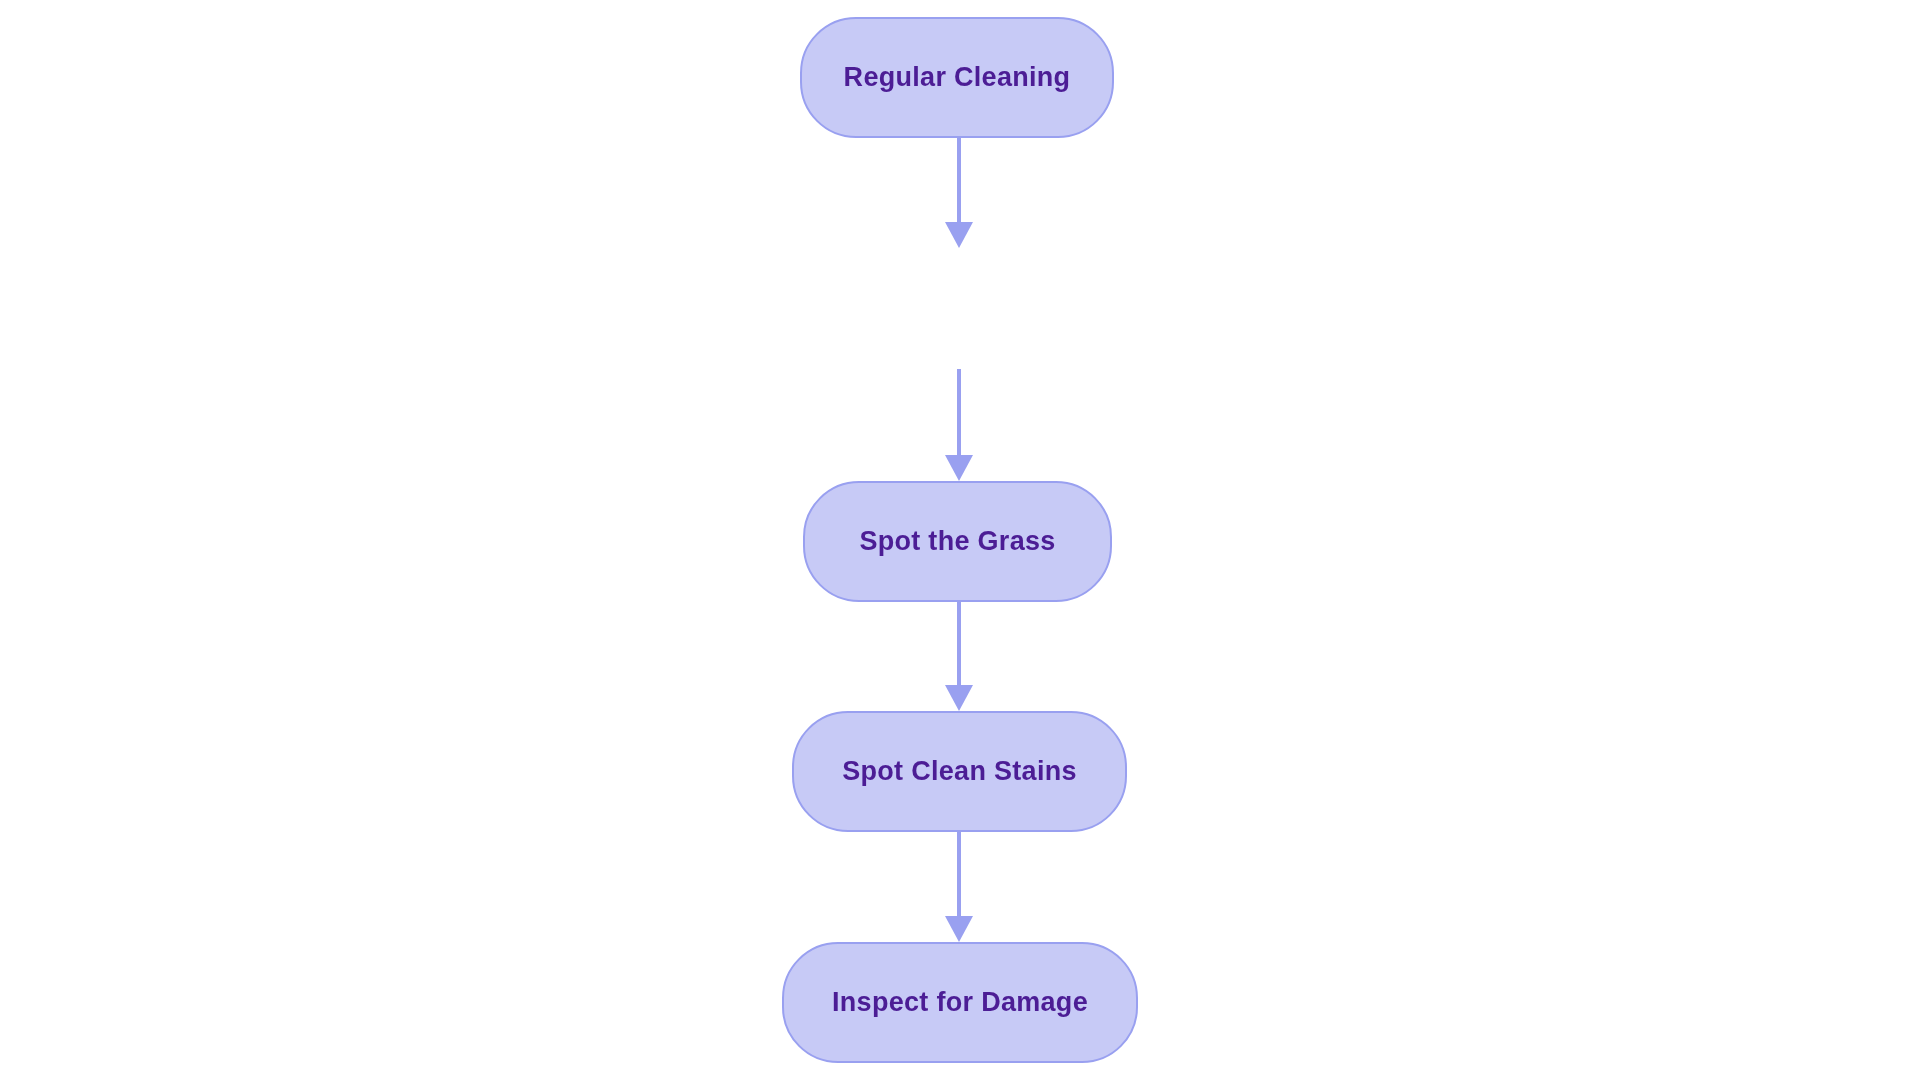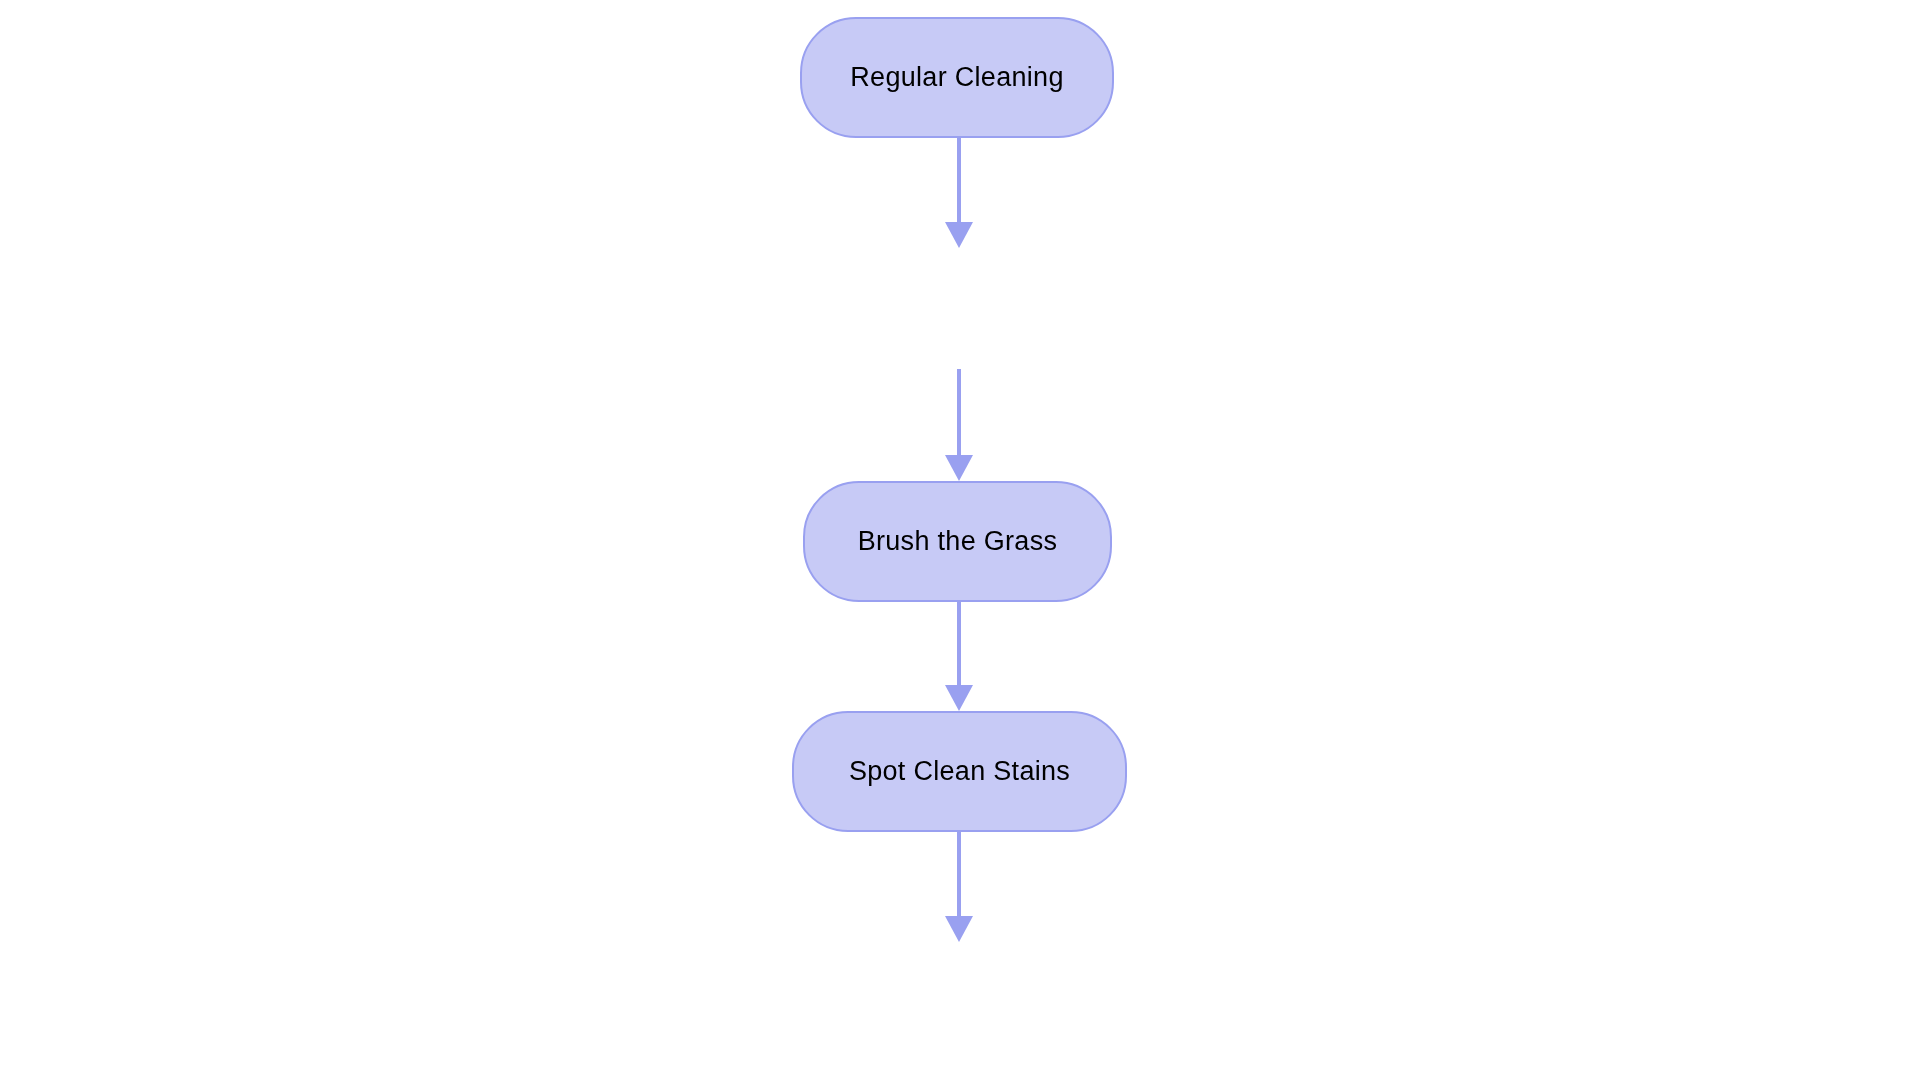--- a/index.html
+++ b/index.html
@@ -19,23 +19,23 @@
     height: 121px;
     border-radius: 56px;
     background: #c7caf6;
     border: 2px solid #99a0f0;
     display: flex;
     align-items: center;
     justify-content: center;
   }
   .node-label {
     font-size: 27px;
-    font-weight: 400;
+    font-weight: 700;
     letter-spacing: 0.3px;
-    color: #000000;
+    color: #4c1d95;
     white-space: nowrap;
   }
   .node-1 { left: 800px; top: 17px;  width: 314px; }
   .node-2 { left: 797px; top: 248px; width: 327px; }
   .node-3 { left: 803px; top: 481px; width: 309px; }
   .node-4 { left: 792px; top: 711px; width: 335px; align-items: center; }
   .node-5 { left: 782px; top: 942px; width: 356px; }
 
   .arrow {
     position: absolute;
@@ -79,31 +79,34 @@
     <div class="arrow-head"></div>
   </div>
 
 
   <div class="arrow arrow-2">
     <div class="arrow-line"></div>
     <div class="arrow-head"></div>
   </div>
 
   <div class="node node-3">
-    <span class="node-label">Brush the Grass</span>
+    <span class="node-label">Spot the Grass</span>
   </div>
 
   <div class="arrow arrow-3">
     <div class="arrow-line"></div>
     <div class="arrow-head"></div>
   </div>
 
   <div class="node node-4">
     <span class="node-label">Spot Clean Stains</span>
   </div>
 
   <div class="arrow arrow-4">
     <div class="arrow-line"></div>
     <div class="arrow-head"></div>
   </div>
 
+  <div class="node node-5">
+    <span class="node-label">Inspect for Damage</span>
+  </div>
 
 </div>
 
 </body></html>

